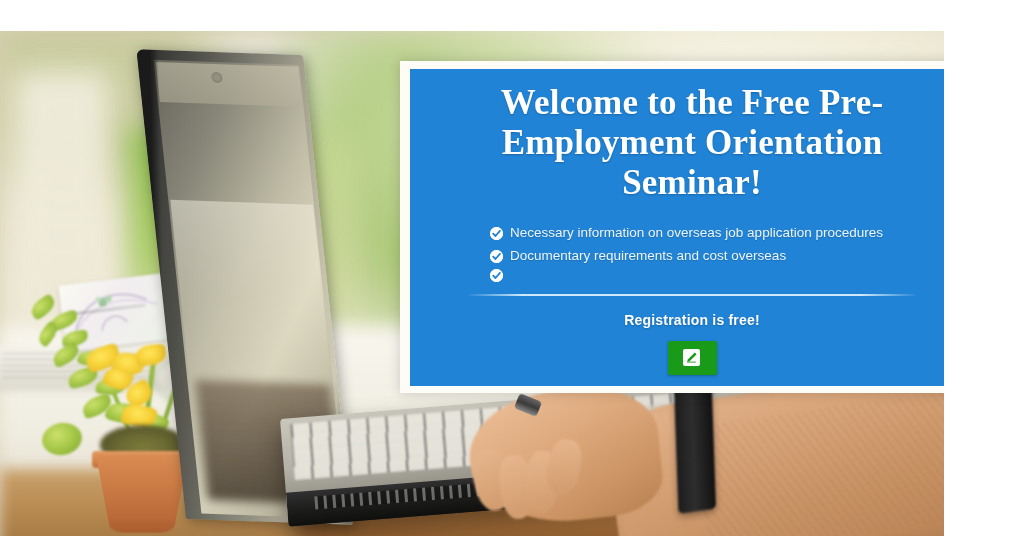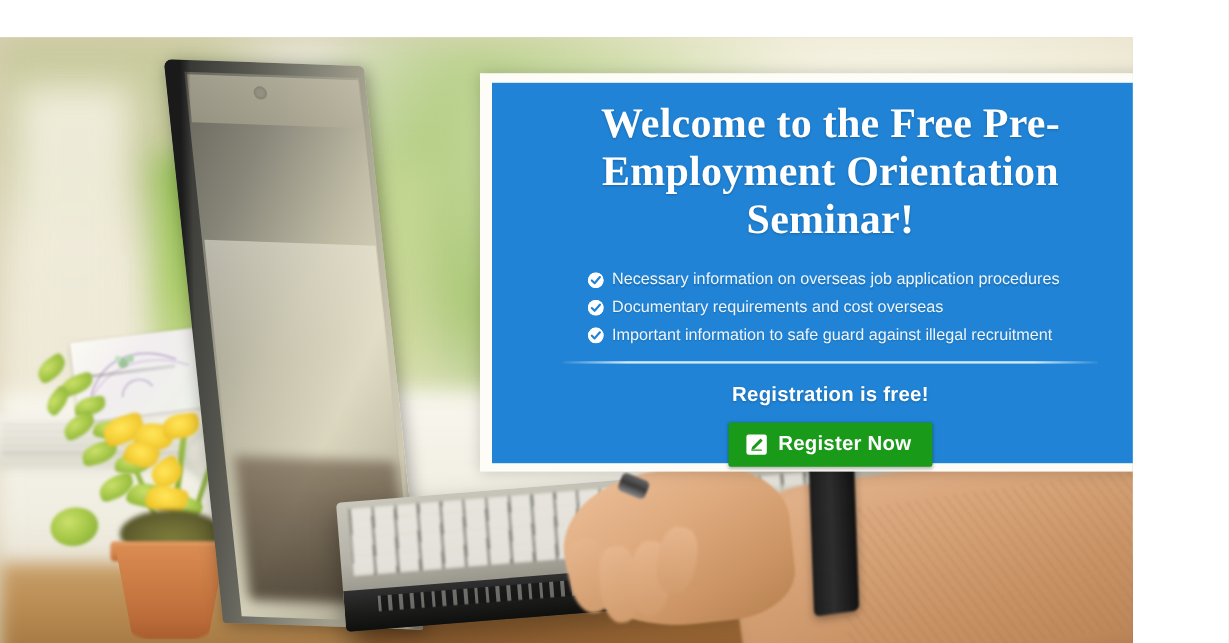--- a/index.html
+++ b/index.html
@@ -372,21 +372,21 @@
   .check-icon svg { display:block; }
 
   #promo-divider {
     width:446px; height:2px;
     margin:12px auto 0 auto;
     background:linear-gradient(90deg, rgba(255,255,255,.05), rgba(215,238,252,.95) 12%, rgba(215,238,252,.95) 88%, rgba(255,255,255,.05));
   }
 
   #promo-reg-line {
     color:#ffffff;
-    font-size:17px;
+    font-size:14px;
     font-weight:bold;
     margin-top:16px;
     letter-spacing:.2px;
     text-shadow:0 1px 2px rgba(0,0,0,.22);
   }
 
   #register-btn {
     display:inline-flex;
     align-items:center;
     gap:9px;
@@ -528,34 +528,32 @@
           </span>
           <span>Documentary requirements and cost overseas</span>
         </li>
         <li>
           <span class="check-icon">
             <svg width="13" height="13" viewBox="0 0 13 13" aria-hidden="true">
               <circle cx="6.5" cy="6.5" r="6.5" fill="#ffffff"></circle>
               <path d="M3.2 6.7 L5.5 9.0 L9.9 3.9" stroke="#2083d5" stroke-width="1.8" fill="none" stroke-linecap="round" stroke-linejoin="round"></path>
             </svg>
           </span>
-          <span>Important information to safe guard against illegal recruitment</span>
         </li>
       </ul>
 
       <div id="promo-divider"></div>
 
       <div id="promo-reg-line">Registration is free!</div>
 
       <button id="register-btn">
         <span class="pencil-box">
           <svg width="13" height="13" viewBox="0 0 13 13" aria-hidden="true">
             <path d="M9.8 1.4 L11.6 3.2 L4.6 10.2 L2.2 10.8 L2.8 8.4 Z" fill="#199a19"></path>
             <path d="M2.1 11.1 L10.9 11.1" stroke="#199a19" stroke-width="0.9"></path>
           </svg>
         </span>
-        <span>Register Now</span>
       </button>
 
     </div>
   </div>
 
 </div>
 
 </body></html>

